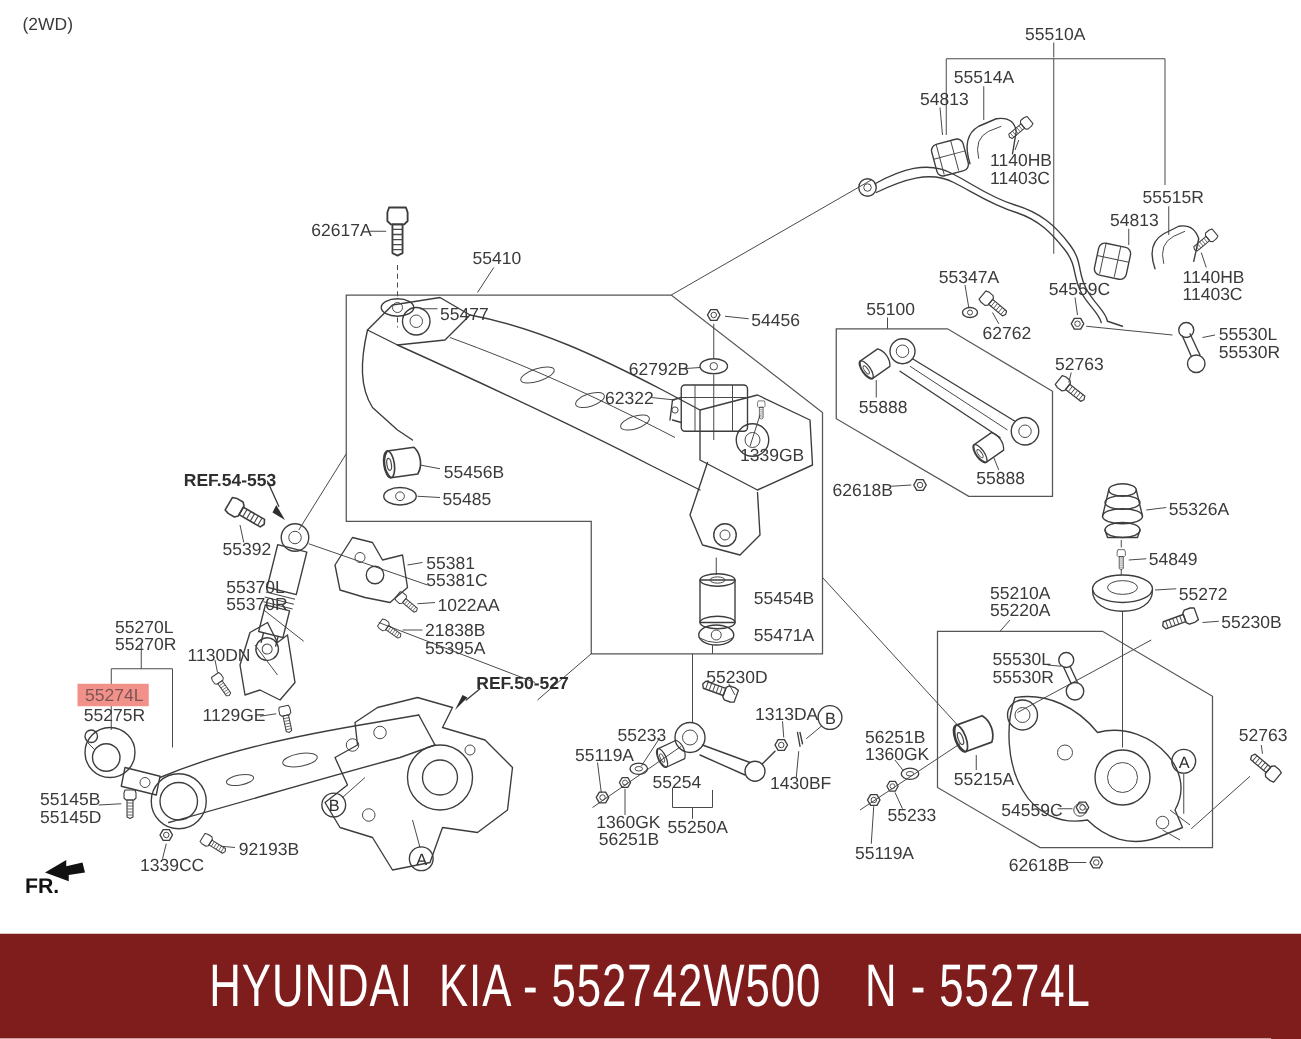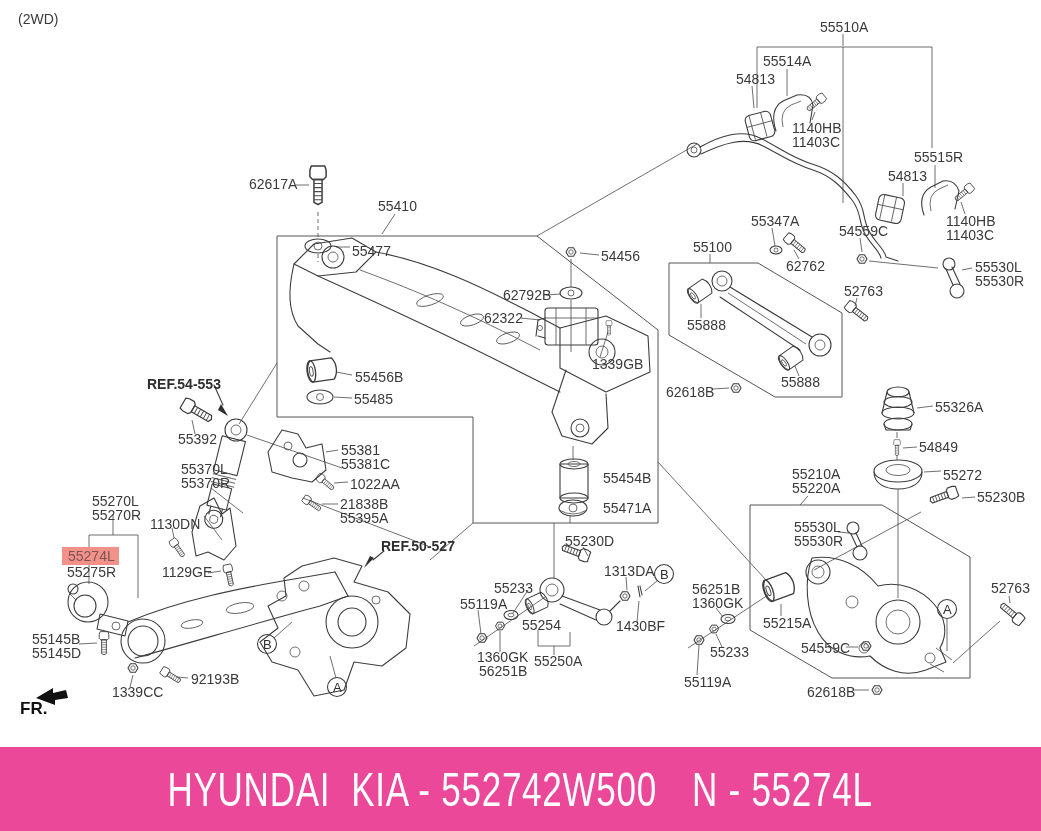--- a/index.html
+++ b/index.html
@@ -7,21 +7,21 @@
          font-family:"Liberation Sans",sans-serif;}
   svg{position:absolute;left:0;top:0;}
   .ln{fill:none;stroke:#3d3d3d;stroke-width:1.1;stroke-linejoin:round;stroke-linecap:round;}
   .lnthin{fill:none;stroke:#4a4a4a;stroke-width:0.8;}
   .boxln{fill:none;stroke:#555;stroke-width:1;}
   .t{font:14px "Liberation Sans",sans-serif;fill:#3a3a3a;}
   .tb{font:bold 14px "Liberation Sans",sans-serif;fill:#2e2e2e;}
   .tm{font:13px "Liberation Sans",sans-serif;fill:#2e2e2e;}
   .thl{font:14px "Liberation Sans",sans-serif;fill:#7c5553;}
   .fr{font:bold 17px "Liberation Sans",sans-serif;fill:#111;}
-  #banner{position:absolute;left:0;top:747px;width:1041px;height:84px;background:#ec4899;
+  #banner{position:absolute;left:0;top:747px;width:1041px;height:84px;background:#7f1d1d;
           display:flex;align-items:center;justify-content:center;}
   #banner .bwrap{display:flex;gap:48px;transform:scaleX(.73);transform-origin:center;
           color:#fff;font-size:48px;white-space:pre;letter-spacing:1px;
           font-family:"Liberation Sans",sans-serif;}
 </style>
 </head>
 <body>
 
 <div id="stage">
 <svg width="1041" height="747" viewBox="0 0 1041 747">

